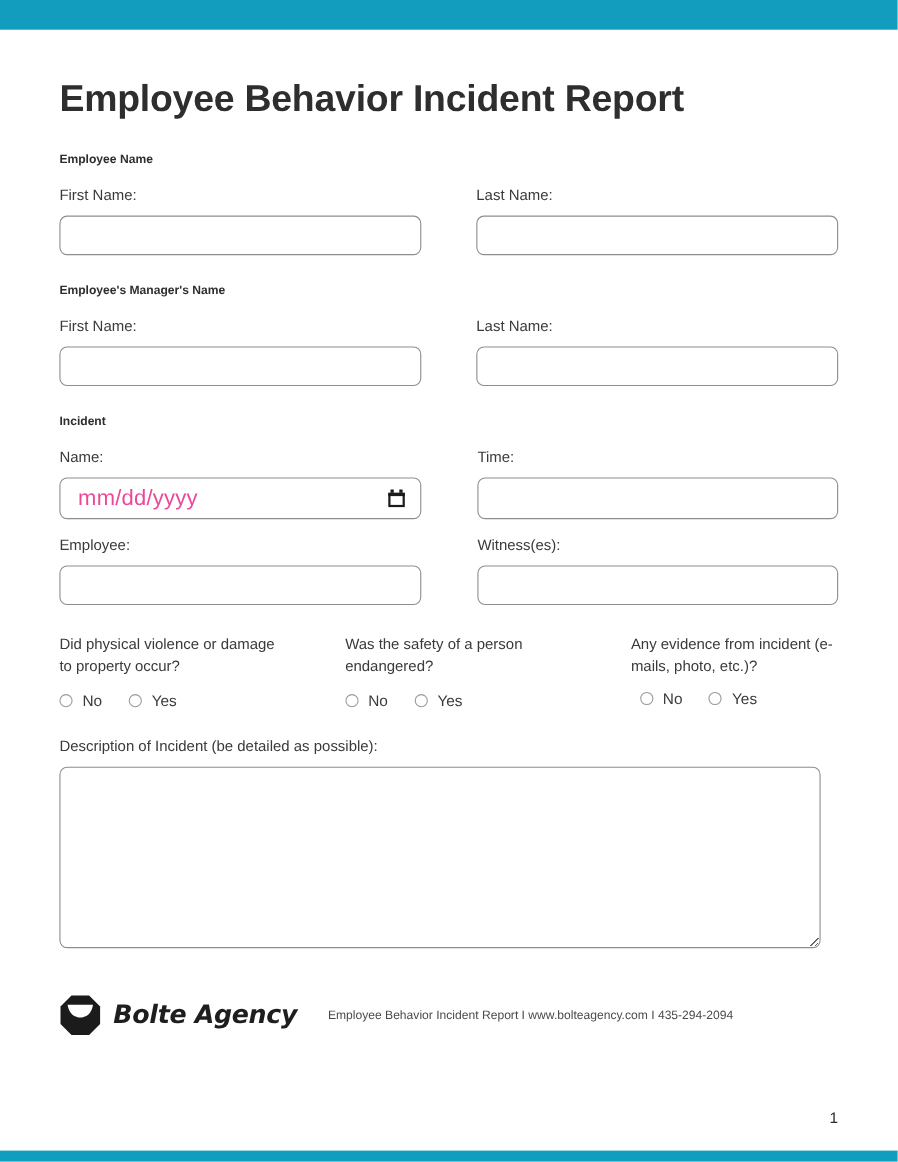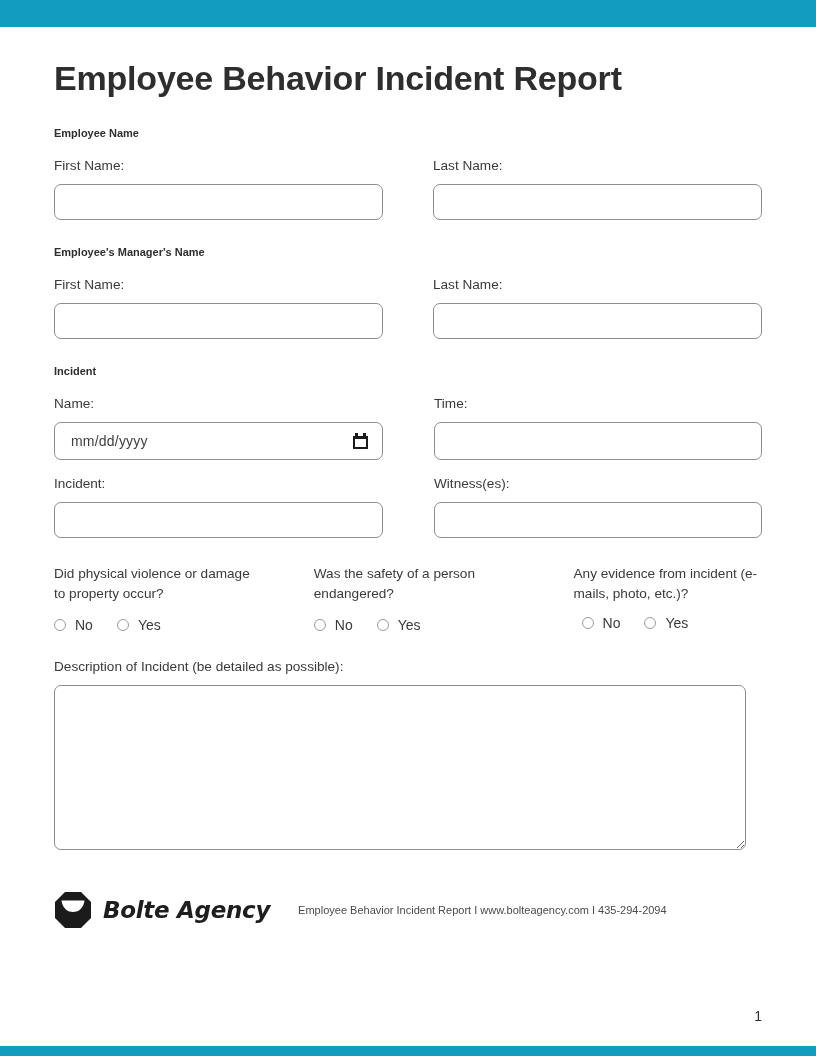--- a/index.html
+++ b/index.html
@@ -30,21 +30,21 @@
     height: 10px;
     background: #129dbf;
   }
 
   .page {
     position: absolute;
     top: 27px; left: 0;
     width: 816px;
     height: 1019px;
     box-sizing: border-box;
-    padding: 0 54px;
+    padding: 12px 54px;
   }
 
   .doc-title {
     margin: 0;
     padding-top: 31px;
     font-size: 34px;
     font-weight: 700;
     letter-spacing: -0.2px;
     color: #2e2e2e;
     line-height: 1.2;
@@ -91,22 +91,22 @@
     align-items: center;
     justify-content: space-between;
     box-sizing: border-box;
     height: 38px;
     border: 1px solid #8d8d8d;
     border-radius: 7px;
     background: #ffffff;
     padding: 0 14px 0 16px;
   }
   .date-placeholder {
-    font-size: 14px;
-    color: #404040;
+    font-size: 20px;
+    color: #ec4899;
     letter-spacing: 0.2px;
   }
 
   .cal-icon {
     width: 15px;
     height: 16px;
     position: relative;
     flex: none;
   }
   .cal-icon .body {
@@ -262,21 +262,21 @@
         </div>
       </div>
       <div class="col" style="width:329px;">
         <div class="field-label">Time:</div>
         <input class="text-input" style="width: 328px; height: 38px; margin-top: 9px;" type="text" placeholder="">
       </div>
     </div>
 
     <div class="row" style="margin-top:16px;">
       <div class="col" style="width:365px;">
-        <div class="field-label">Incident:</div>
+        <div class="field-label">Employee:</div>
         <input class="text-input" style="width: 329px; margin-top: 9px;" type="text" placeholder="">
       </div>
       <div class="col" style="width:329px;">
         <div class="field-label">Witness(es):</div>
         <input class="text-input" style="width: 328px; margin-top: 9px;" type="text" placeholder="">
       </div>
     </div>
 
     <div class="row" style="margin-top:26px;">
       <div class="col" style="width:246px;">

